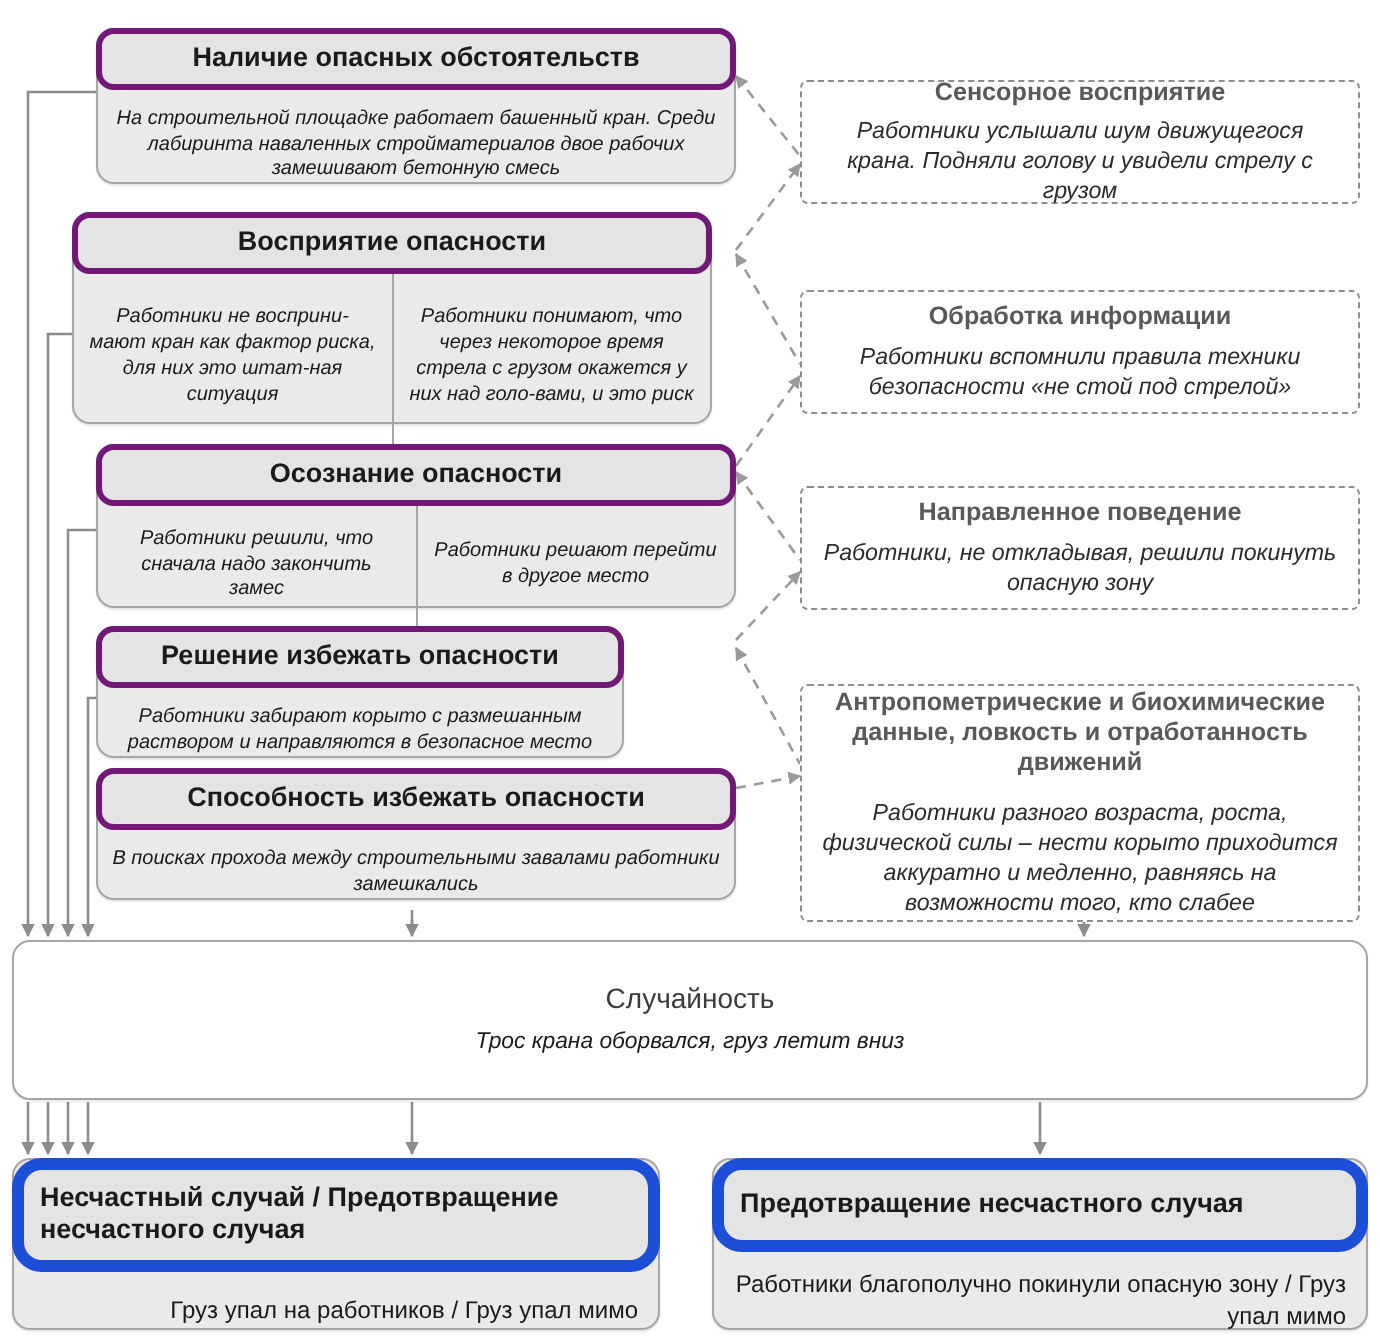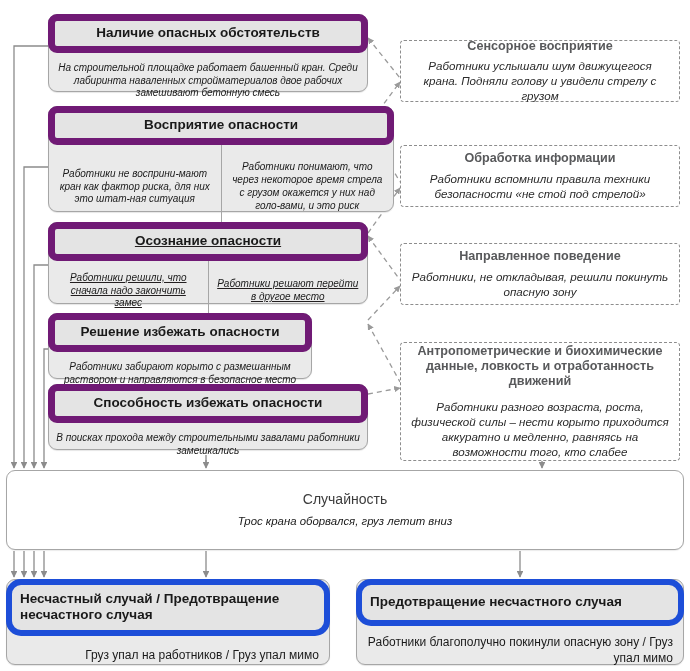--- a/index.html
+++ b/index.html
@@ -13,21 +13,21 @@
 
   
   .sbox{
     position:absolute;box-sizing:border-box;
     border:1px solid #a6a6a6;border-radius:9px;
     background:#eaeaea;
     box-shadow:0 1px 1px rgba(0,0,0,.10);
   }
   .sbox .hdr{
     box-sizing:border-box;
-    border:7px solid #701a75;border-radius:9px;
+    border:3px solid #701a75;border-radius:9px;
     background:#e4e4e4;
     font-weight:bold;font-size:13.5px;text-align:center;
     color:#1a1a1a;
     padding:4px 6px 5px 6px;
     line-height:1.18;
     margin:-1px;
     position:relative;z-index:2;
   }
   .sbox .body{
     display:flex;align-items:stretch;
@@ -132,29 +132,29 @@
     </g>
   </svg>
 
   <div class="sbox" style="left:48px;top:14px;width:320px;height:78px;">
     <div class="hdr">Наличие опасных обстоятельств</div>
     <div class="body">
       <div class="cell" style="height:48px;">На строительной площадке работает башенный кран. Среди лабиринта наваленных стройматериалов двое рабочих замешивают бетонную смесь</div>
     </div>
   </div>
 
-  <div class="sbox" style="left:48px;top:106px;width:346px;height:106px;">
+  <div class="sbox" style="left:36px;top:106px;width:320px;height:106px;">
     <div class="hdr">Восприятие опасности</div>
     <div class="body">
       <div class="cell" style="height:76px;">Работники не восприни-мают кран как фактор риска, для них это штат-ная ситуация</div>
       <div class="cell" style="height:76px;">Работники понимают, что через некоторое время стрела с грузом окажется у них над голо-вами, и это риск</div>
     </div>
   </div>
 
-  <div class="sbox" style="left:48px;top:222px;width:320px;height:82px;text-decoration:underline;">
+  <div class="sbox" style="left:48px;top:222px;width:320px;height:82px;">
     <div class="hdr">Осознание опасности</div>
     <div class="body">
       <div class="cell" style="height:52px;">Работники решили, что сначала надо закончить замес</div>
       <div class="cell" style="height:52px;">Работники решают перейти в другое место</div>
     </div>
   </div>
 
   <div class="sbox" style="left:48px;top:313px;width:264px;height:66px;">
     <div class="hdr">Решение избежать опасности</div>
     <div class="body">

